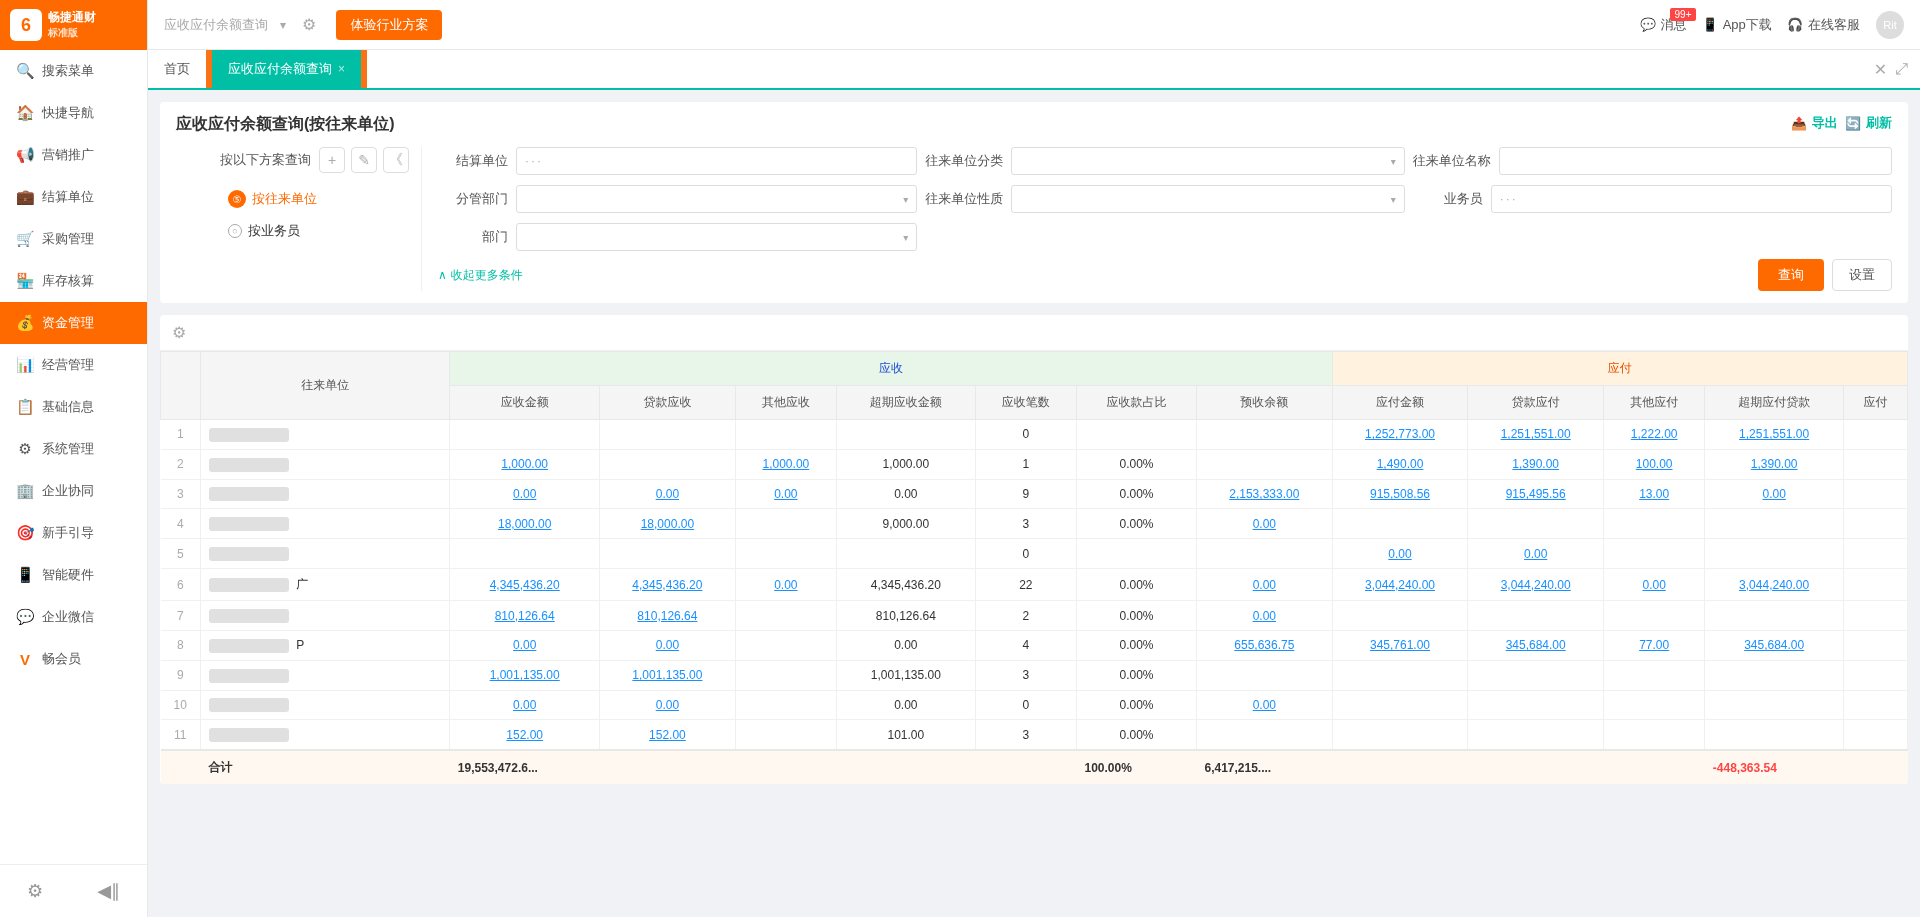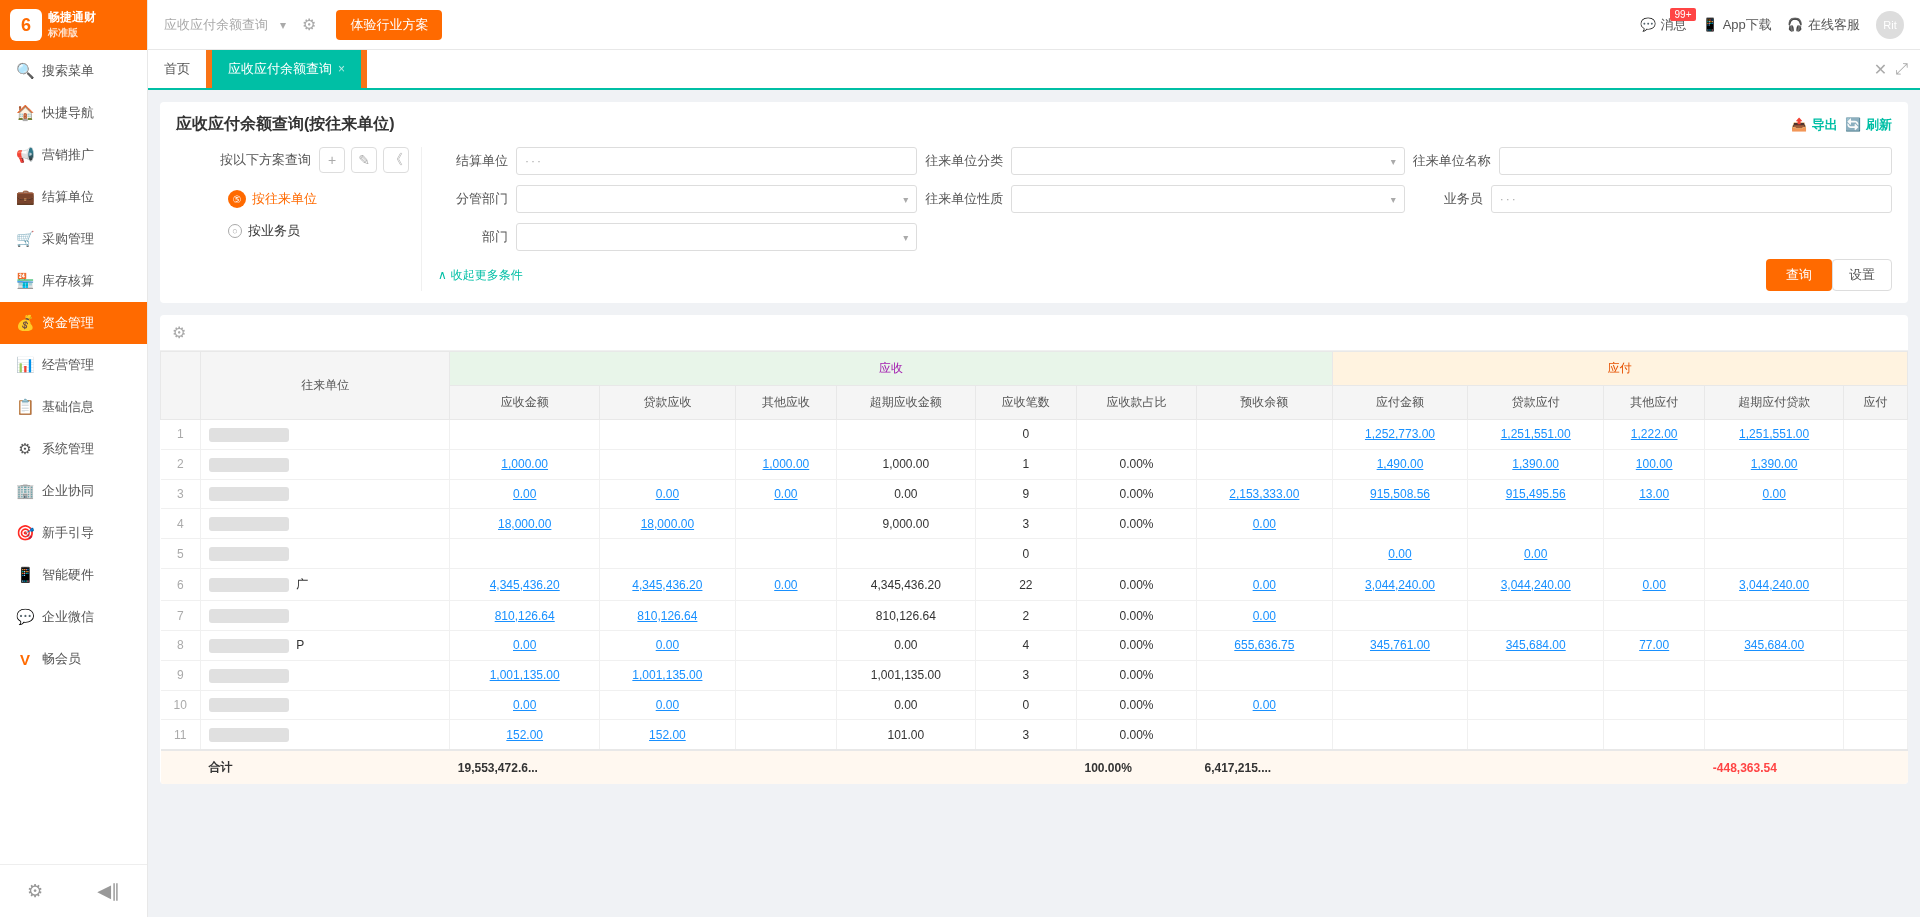--- a/index.html
+++ b/index.html
@@ -78,21 +78,21 @@
 
     
     .page-content { padding: 0; background: #f0f2f5; height: calc(100% - 40px); overflow-y: auto; }
 
     
     .query-panel {
       background: #fff; margin: 12px; border-radius: 4px; padding: 12px 16px;
     }
     .page-title {
       font-size: 16px; font-weight: 600; color: #333; margin-bottom: 12px;
-      display: flex; align-items: center; justify-content: space-between;
+      display: flex; align-items: flex-start; justify-content: space-between;
     }
     .page-title-actions { display: flex; gap: 8px; }
     .export-btn { display: flex; align-items: center; gap: 4px; color: #00bfa5; font-size: 13px; cursor: pointer; }
     .refresh-btn { display: flex; align-items: center; gap: 4px; color: #00bfa5; font-size: 13px; cursor: pointer; }
 
     .query-bar { display: flex; align-items: center; gap: 8px; margin-bottom: 12px; }
     .query-label { color: #555; font-size: 13px; white-space: nowrap; }
     .query-bar-actions { display: flex; gap: 6px; }
     .query-bar-btn { width: 26px; height: 26px; border: 1px solid #ddd; border-radius: 4px; display: flex; align-items: center; justify-content: center; cursor: pointer; color: #aaa; font-size: 14px; background: #fff; }
 
@@ -354,40 +354,40 @@
                 <span class="filter-select-arrow">▾</span>
               </div>
             </div>
           </div>
 
           <div style="display:flex; align-items:center; justify-content:space-between;">
             <div class="collapse-bar">
               <span>∧</span>
               <span>收起更多条件</span>
             </div>
-            <div style="display:flex; ">
+            <div style="display:flex; gap:8px;">
               <button class="query-btn">查询</button>
               <button class="setting-btn">设置</button>
             </div>
           </div>
         </div>
       </div>
     </div>
 
     <div class="table-container">
       <div class="table-settings-bar">
         <span class="settings-gear">⚙</span>
       </div>
       <div style="overflow-x:auto; position:relative;">
         <table>
           <thead>
             <tr class="group-header">
               <th rowspan="2" style="width:40px;"></th>
               <th rowspan="2" style="min-width:160px;">往来单位</th>
-              <th colspan="7" style="background:#e8f5e9; color:#a21caf;">应收</th>
+              <th colspan="7" style="background:#e8f5e9; color:#1d4ed8;">应收</th>
               <th colspan="5" style="background:#fff3e0; color:#e65100;">应付</th>
             </tr>
             <tr>
               <th>应收金额</th>
               <th>贷款应收</th>
               <th>其他应收</th>
               <th>超期应收金额</th>
               <th>应收笔数</th>
               <th>应收款占比</th>
               <th>预收余额</th>

